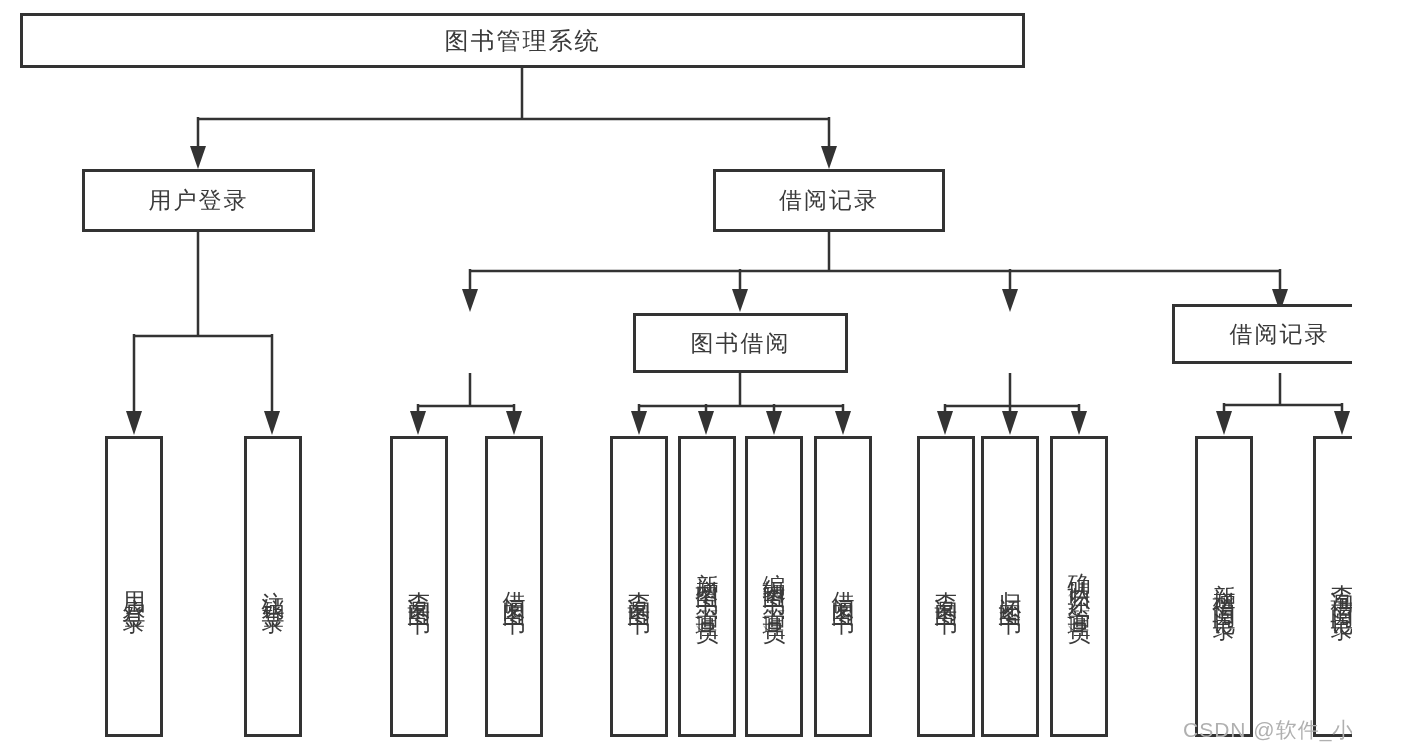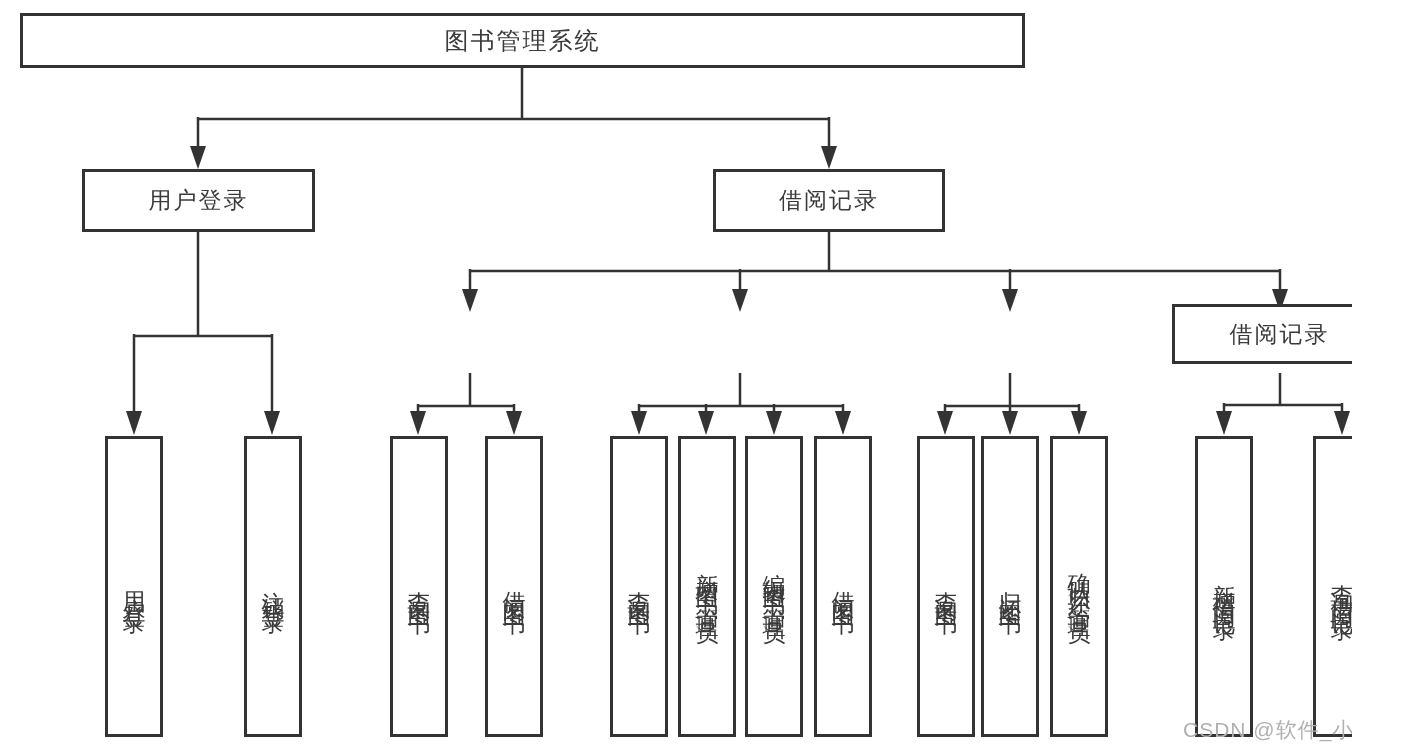--- a/index.html
+++ b/index.html
@@ -95,20 +95,23 @@
     <span class="h-label root-label">图书管理系统</span>
   </div>
 
   <div class="node" style="left:82px; top:169px; width:233px; height:63px;">
     <span class="h-label">用户登录</span>
   </div>
   <div class="node" style="left:713px; top:169px; width:232px; height:63px;">
     <span class="h-label">借阅记录</span>
   </div>
 
+  <div class="node" style="left:633px; top:313px; width:215px; height:60px;">
+    <span class="h-label">图书借阅</span>
+  </div>
   <div class="node" style="left:1172px; top:304px; width:215px; height:60px;">
     <span class="h-label">借阅记录</span>
   </div>
 
   <div class="node" style="left:105px; top:436px; width:58px; height:301px;">
     <span class="v-label">用户登录</span>
   </div>
   <div class="node" style="left:244px; top:436px; width:58px; height:301px;">
     <span class="v-label">注销登录</span>
   </div>

